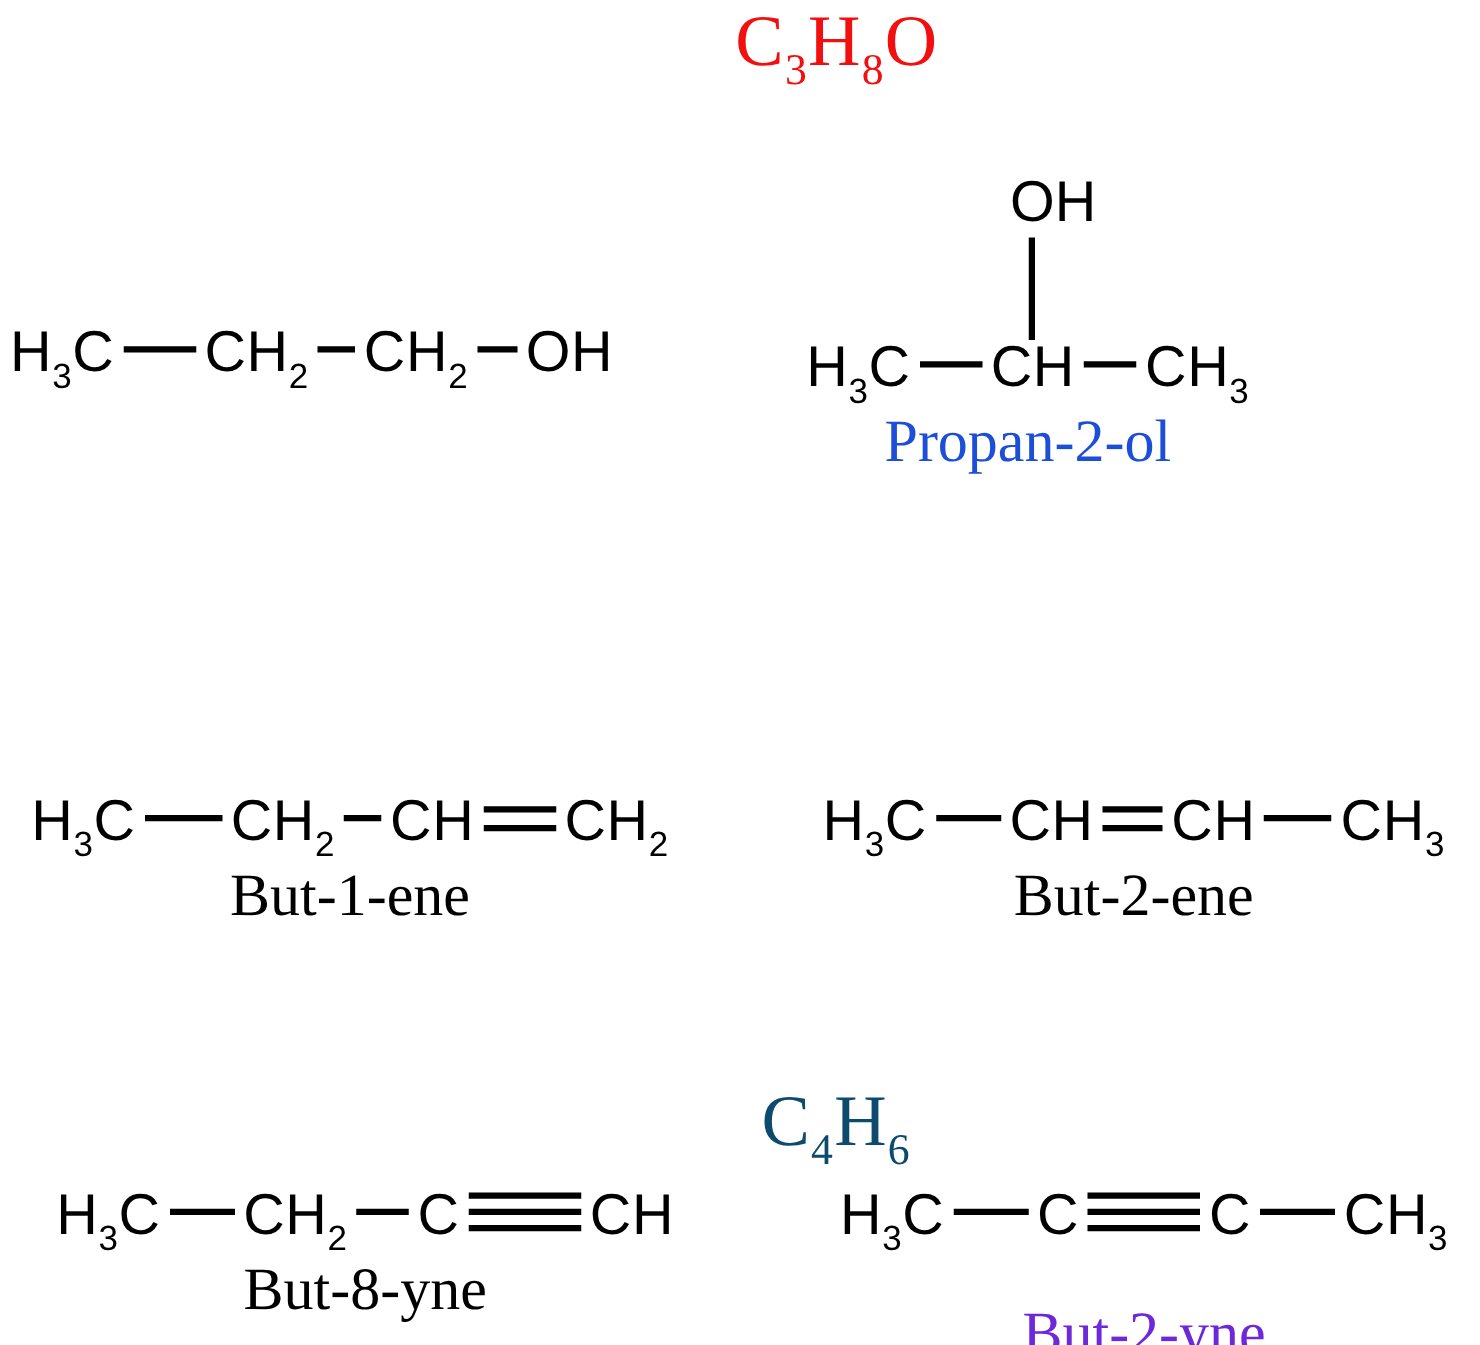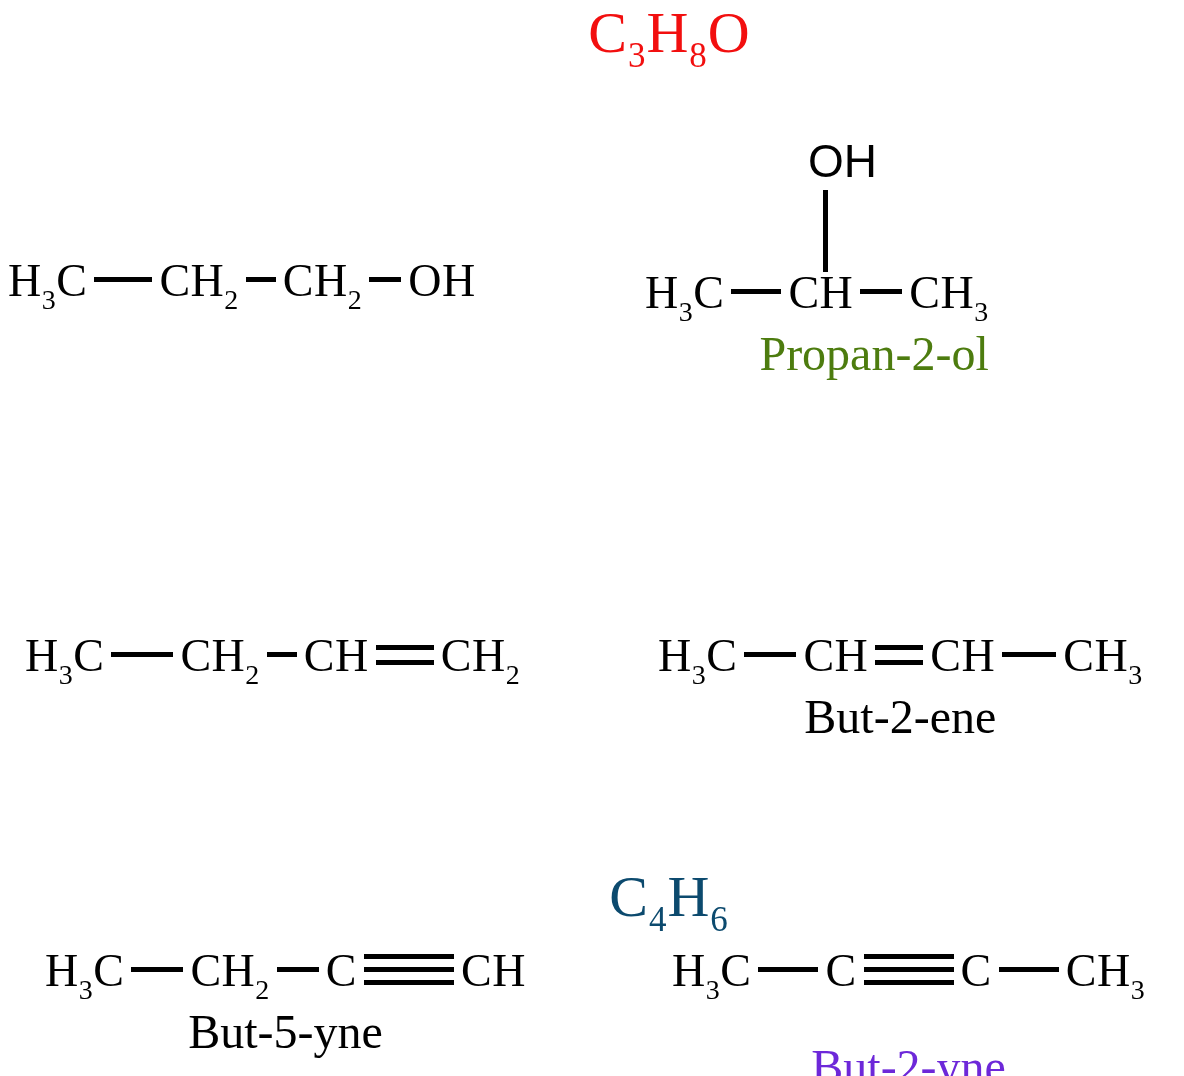--- a/index.html
+++ b/index.html
@@ -22,21 +22,20 @@
   .section-title .shift{display:inline-block;transform:translateX(33px);}
   .section-title .sub{
     display:inline-block;font-size:35px;line-height:1;
     transform:translateY(15px);margin:0 1px;
   }
   .molecule{position:absolute;}
   .chain{display:flex;align-items:flex-start;width:max-content;}
   .atom{
     font-size:46px;line-height:56px;white-space:nowrap;
     letter-spacing:0.5px;
-    font-family:Liberation Serif, serif;
   }
   .atom .sub{
     display:inline-block;font-size:28px;line-height:1;
     transform:translateY(13px);
   }
   .bond{margin:0 7px;flex:none;}
   .bond .line{background:#000;height:5px;width:100%;}
   .bond.b1{margin-top:24px;}
   .bond.b2{margin-top:17px;}
   .bond.b2 .line + .line{margin-top:10px;}
@@ -83,39 +82,40 @@
           <div class="line" style="background: rgb(0, 0, 0);"></div>
         </div>
         <span class="atom" style="color: rgb(0, 0, 0);"><span>CH</span></span>
         <div class="bond b1" style="width: 42px;">
           <div class="line" style="background: rgb(0, 0, 0);"></div>
         </div>
         <span class="atom" style="color: rgb(0, 0, 0);"><span>CH</span><span class="sub">3</span></span>
       </div>
       <div class="branch-oh" style="left: 163px; top: -127px; color: rgb(0, 0, 0);"><span>OH</span></div>
       <div class="branch-line" style="left: 178px; top: -75px; height: 82px; background: rgb(0, 0, 0);"></div>
-      <div class="name" style="color: #4d7c0f; text-align: right;">Propan-2-ol</div>
+      <div class="name" style="color: #1d4ed8;">Propan-2-ol</div>
     </div>
     <div class="molecule" style="left: 25px; top: 628px;">
       <div class="chain">
         <span class="atom" style="color: rgb(0, 0, 0);"><span>H</span><span class="sub">3</span><span>C</span></span>
         <div class="bond b1" style="width: 62px;">
           <div class="line" style="background: rgb(0, 0, 0);"></div>
         </div>
         <span class="atom" style="color: rgb(0, 0, 0);"><span>CH</span><span class="sub">2</span></span>
         <div class="bond b1" style="width: 30px;">
           <div class="line" style="background: rgb(0, 0, 0);"></div>
         </div>
         <span class="atom" style="color: rgb(0, 0, 0);"><span>CH</span></span>
         <div class="bond b2" style="width: 58px;">
           <div class="line" style="background: rgb(0, 0, 0);"></div>
           <div class="line" style="background: rgb(0, 0, 0);"></div>
         </div>
         <span class="atom" style="color: rgb(0, 0, 0);"><span>CH</span><span class="sub">2</span></span>
       </div>
+      <div class="name" style="color: rgb(0, 0, 0);">But-1-ene</div>
     </div>
     <div class="molecule" style="left: 658px; top: 628px;">
       <div class="chain">
         <span class="atom" style="color: rgb(0, 0, 0);"><span>H</span><span class="sub">3</span><span>C</span></span>
         <div class="bond b1" style="width: 52px;">
           <div class="line" style="background: rgb(0, 0, 0);"></div>
         </div>
         <span class="atom" style="color: rgb(0, 0, 0);"><span>CH</span></span>
         <div class="bond b2" style="width: 48px;">
           <div class="line" style="background: rgb(0, 0, 0);"></div>
@@ -141,21 +141,21 @@
           <div class="line" style="background: rgb(0, 0, 0);"></div>
         </div>
         <span class="atom" style="color: rgb(0, 0, 0);"><span>C</span></span>
         <div class="bond b3" style="width: 90px;">
           <div class="line" style="background: rgb(0, 0, 0);"></div>
           <div class="line" style="background: rgb(0, 0, 0);"></div>
           <div class="line" style="background: rgb(0, 0, 0);"></div>
         </div>
         <span class="atom" style="color: rgb(0, 0, 0);"><span>CH</span></span>
       </div>
-      <div class="name" style="color: rgb(0, 0, 0);">But-5-yne</div>
+      <div class="name" style="color: rgb(0, 0, 0);">But-8-yne</div>
     </div>
     <div class="molecule" style="left: 672px; top: 943px;">
       <div class="chain">
         <span class="atom" style="color: rgb(0, 0, 0);"><span>H</span><span class="sub">3</span><span>C</span></span>
         <div class="bond b1" style="width: 60px;">
           <div class="line" style="background: rgb(0, 0, 0);"></div>
         </div>
         <span class="atom" style="color: rgb(0, 0, 0);"><span>C</span></span>
         <div class="bond b3" style="width: 90px;">
           <div class="line" style="background: rgb(0, 0, 0);"></div>

